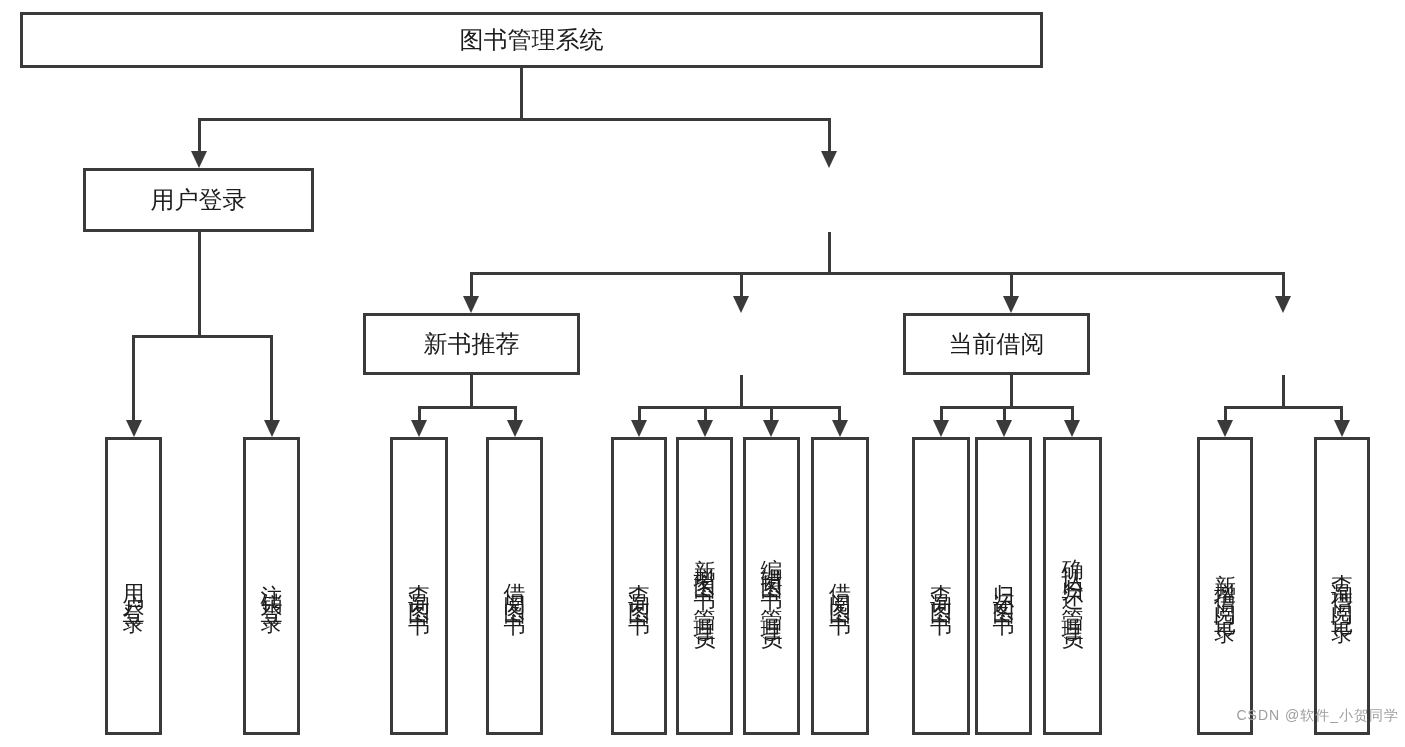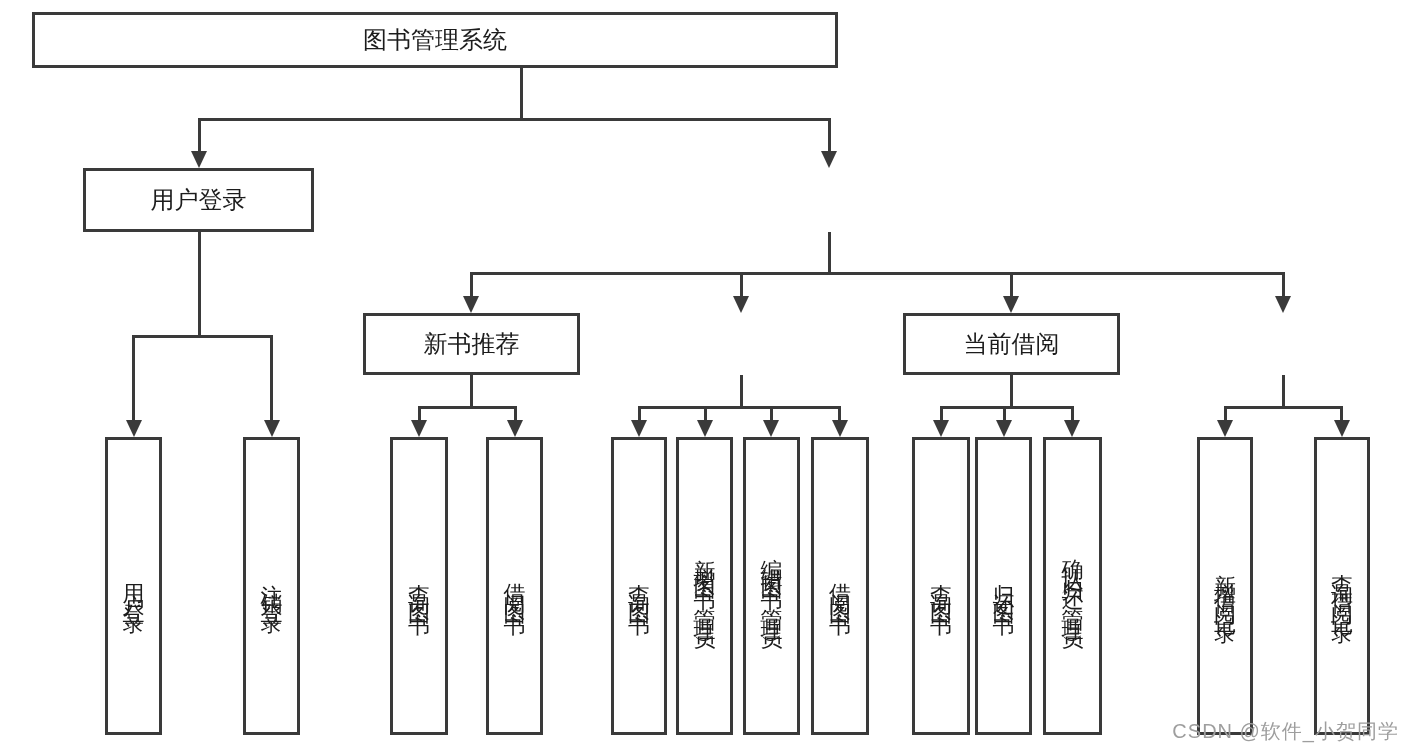--- a/index.html
+++ b/index.html
@@ -36,43 +36,43 @@
   .v{position:absolute;width:3px;background:var(--line);}
   .h{position:absolute;height:3px;background:var(--line);}
   .arrow{
     position:absolute;width:0;height:0;
     border-left:8px solid transparent;
     border-right:8px solid transparent;
     border-top:17px solid var(--line);
   }
   .watermark{
     position:absolute;
-    right:6px;bottom:2px;
+    right:6px;bottom:22px;
     color:var(--wm);
-    font-size:20px;
+    font-size:14px;
     letter-spacing:1px;
   }
 </style>
 </head>
 <body>
 
 <div id="stage">
 
-  <div class="node" style="left:32px;top:12px;width:806px;height:56px;">
+  <div class="node" style="left:20px;top:12px;width:1023px;height:56px;">
     <span>图书管理系统</span>
   </div>
 
   <div class="node" style="left:83px;top:168px;width:231px;height:64px;">
     <span>用户登录</span>
   </div>
 
   <div class="node" style="left:363px;top:313px;width:217px;height:62px;">
     <span>新书推荐</span>
   </div>
-  <div class="node" style="left:903px;top:313px;width:217px;height:62px;">
+  <div class="node" style="left:903px;top:313px;width:187px;height:62px;">
     <span>当前借阅</span>
   </div>
 
   <div class="node leaf" style="left:105px;top:437px;width:57px;height:298px;">
     <span>用户登录</span>
   </div>
   <div class="node leaf" style="left:243px;top:437px;width:57px;height:298px;">
     <span>注销登录</span>
   </div>
   <div class="node leaf" style="left:390px;top:437px;width:58px;height:298px;">

